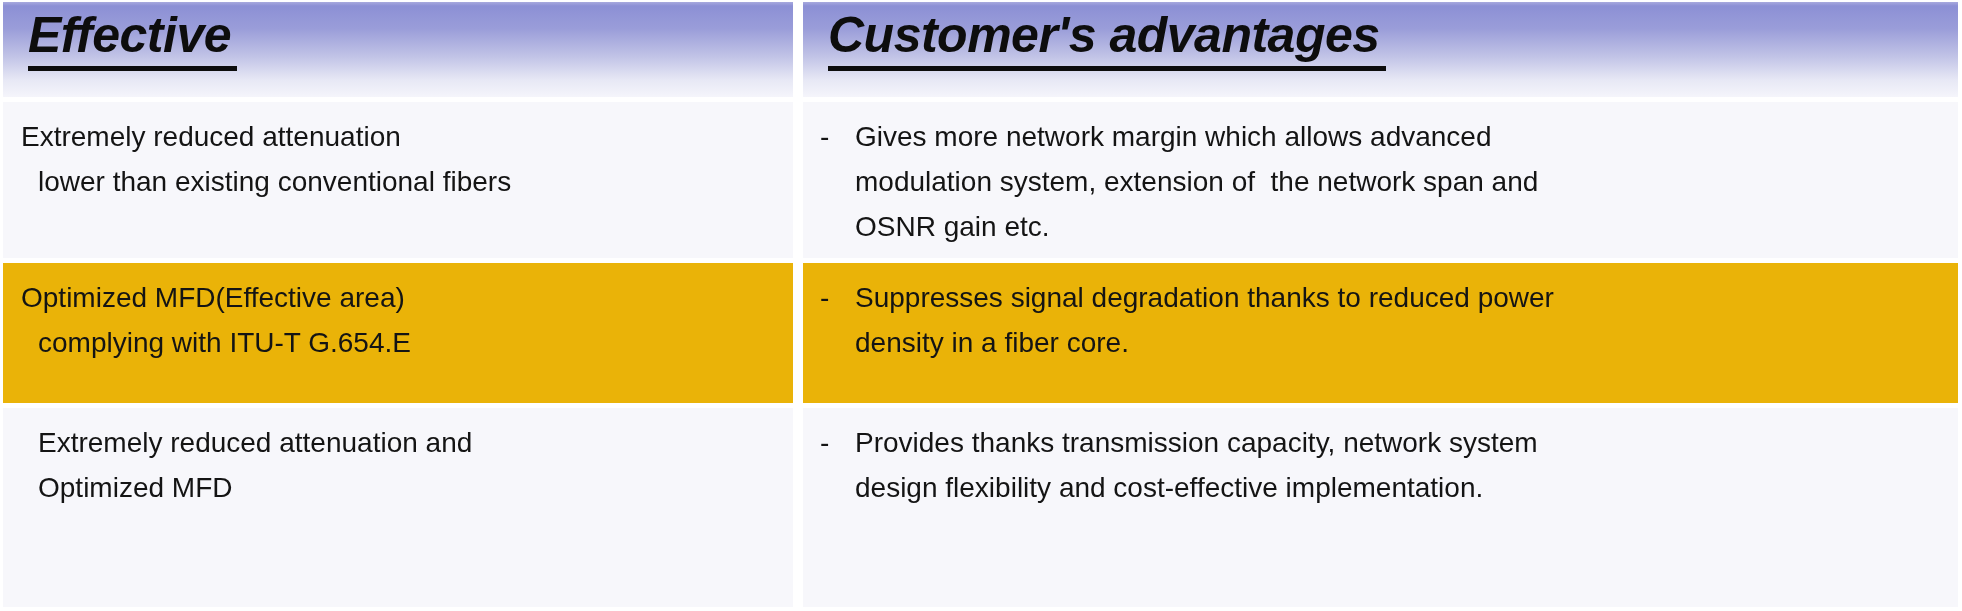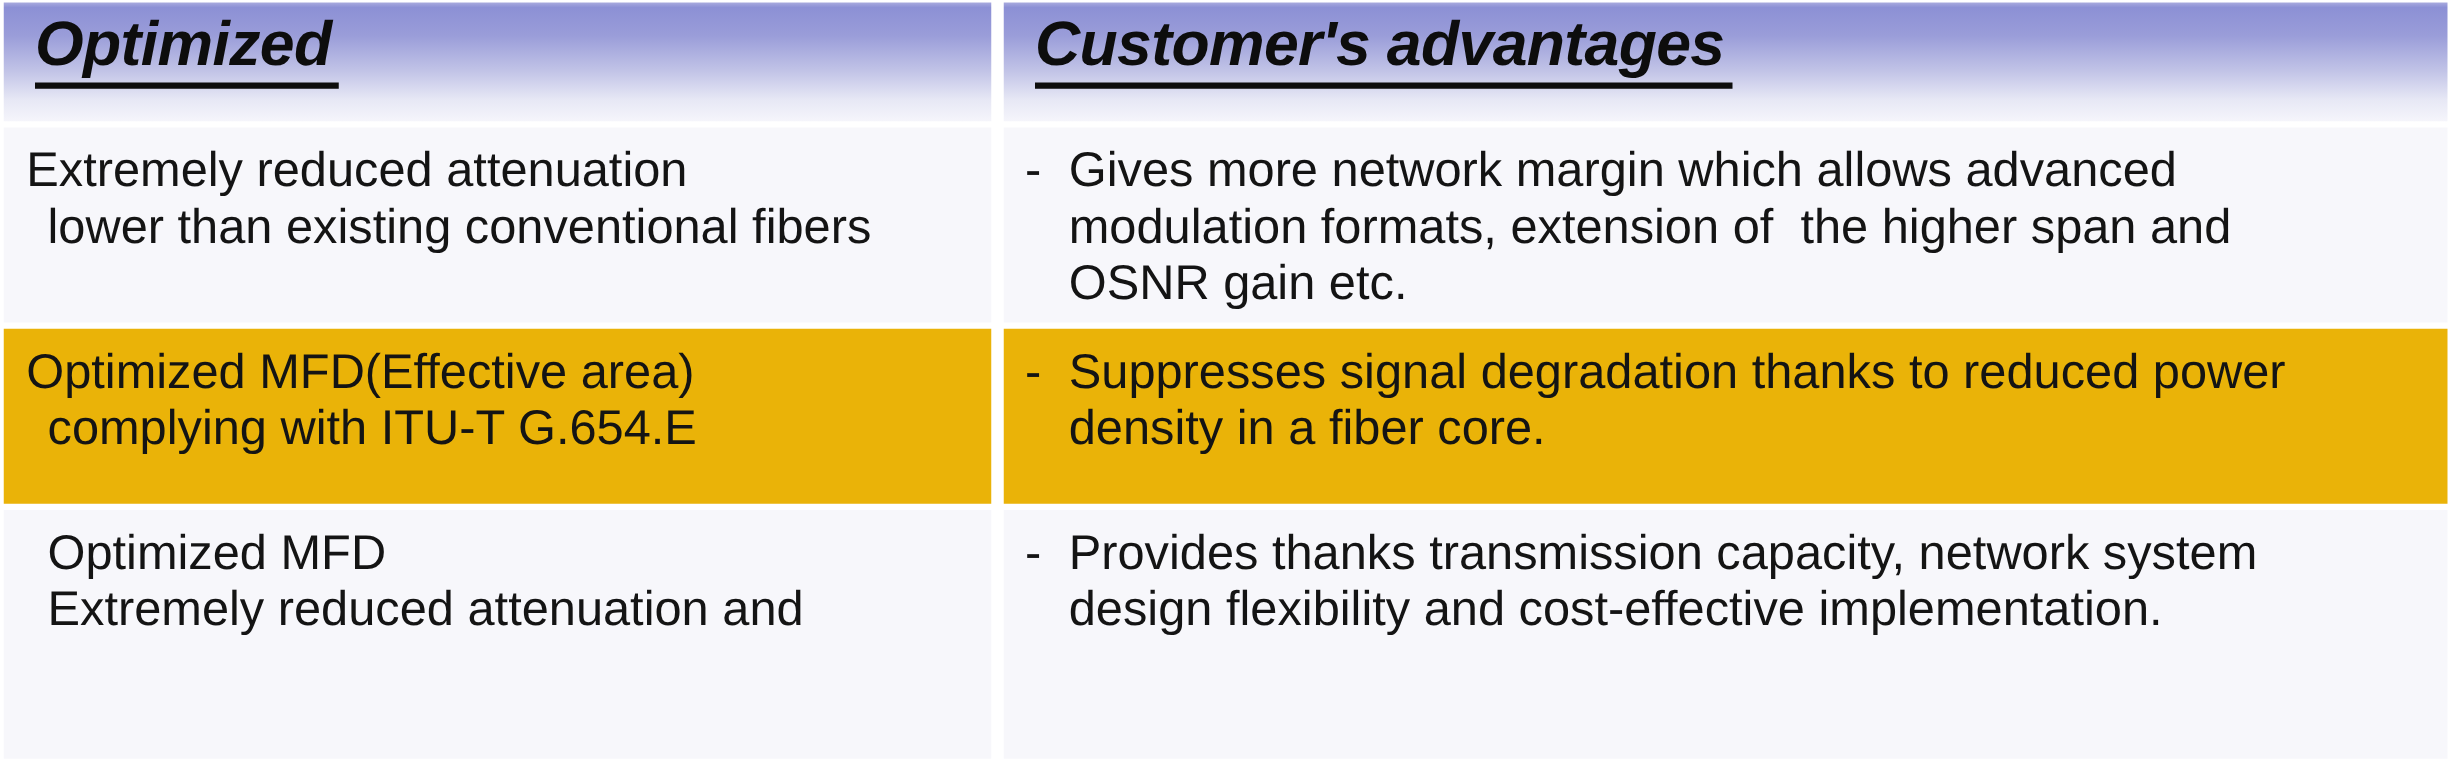--- a/index.html
+++ b/index.html
@@ -47,21 +47,21 @@
     letter-spacing: -0.5px;
     border-bottom: 5px solid #0d0d0d;
     padding-bottom: 1px;
     padding-right: 6px;
     white-space: pre;
   }
   .row-light { background: #f7f7fb; }
   .row-lavender { background: #eab308; }
   .body-cell {
     color: #141414;
-    font-size: 39px;
+    font-size: 28px;
     line-height: 45px;
     padding-top: 12px;
   }
   .feature-cell { padding-left: 18px; }
   .advantage-cell { padding-left: 17px; }
   .line { white-space: pre; }
   .line.indent { margin-left: 17px; }
   .adv-first { display: flex; }
   .bullet {
     display: inline-block;
@@ -69,54 +69,54 @@
     flex: 0 0 35px;
   }
   .line.cont { margin-left: 35px; }
 </style>
 </head>
 <body>
 
 <div class="table-wrap">
 
   <div class="cell header-cell">
-    <span class="header-text">Optimized</span>
+    <span class="header-text">Effective</span>
   </div>
   <div class="cell header-cell">
     <span class="header-text">Customer's advantages</span>
   </div>
 
   <div class="cell body-cell feature-cell row-light">
     <div class="line">Extremely reduced attenuation</div>
     <div class="line indent">lower than existing conventional fibers</div>
   </div>
   <div class="cell body-cell advantage-cell row-light">
     <div class="line adv-first">
       <span class="bullet">-</span>
       <span>Gives more network margin which allows advanced</span>
     </div>
-    <div class="line cont">modulation formats, extension of  the higher span and</div>
+    <div class="line cont">modulation system, extension of  the network span and</div>
     <div class="line cont">OSNR gain etc.</div>
   </div>
 
   <div class="cell body-cell feature-cell row-lavender">
     <div class="line">Optimized MFD(Effective area)</div>
     <div class="line indent">complying with ITU-T G.654.E</div>
   </div>
   <div class="cell body-cell advantage-cell row-lavender">
     <div class="line adv-first">
       <span class="bullet">-</span>
       <span>Suppresses signal degradation thanks to reduced power</span>
     </div>
     <div class="line cont">density in a fiber core.</div>
   </div>
 
   <div class="cell body-cell feature-cell row-light">
+    <div class="line indent">Extremely reduced attenuation and</div>
     <div class="line indent">Optimized MFD</div>
-    <div class="line indent">Extremely reduced attenuation and</div>
   </div>
   <div class="cell body-cell advantage-cell row-light">
     <div class="line adv-first">
       <span class="bullet">-</span>
       <span>Provides thanks transmission capacity, network system</span>
     </div>
     <div class="line cont">design flexibility and cost-effective implementation.</div>
   </div>
 
 </div>

